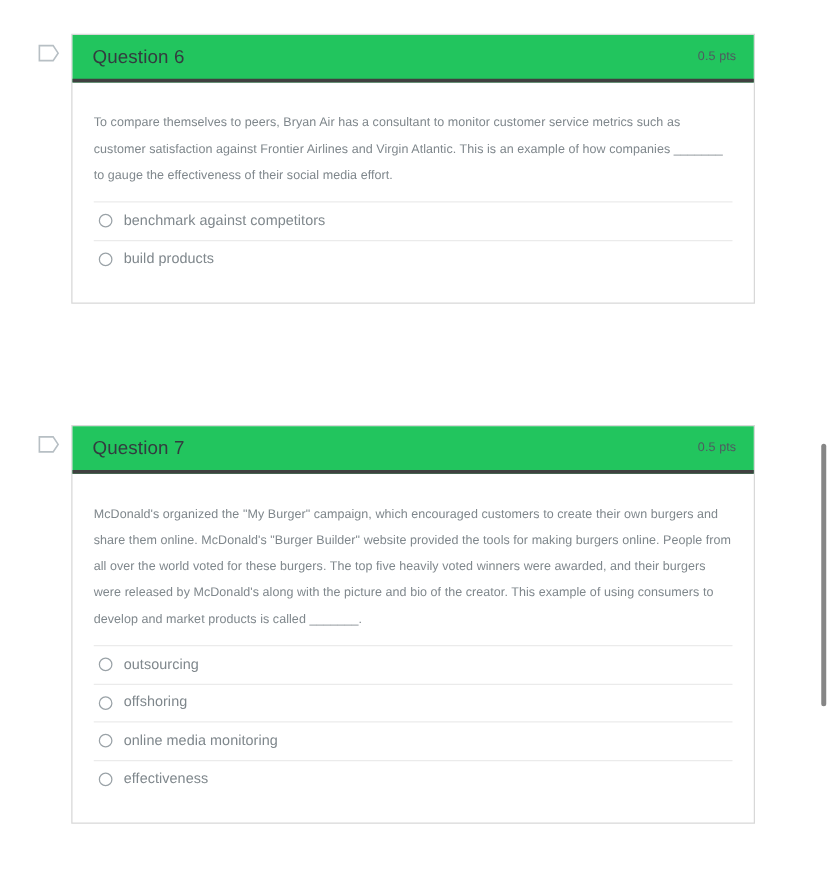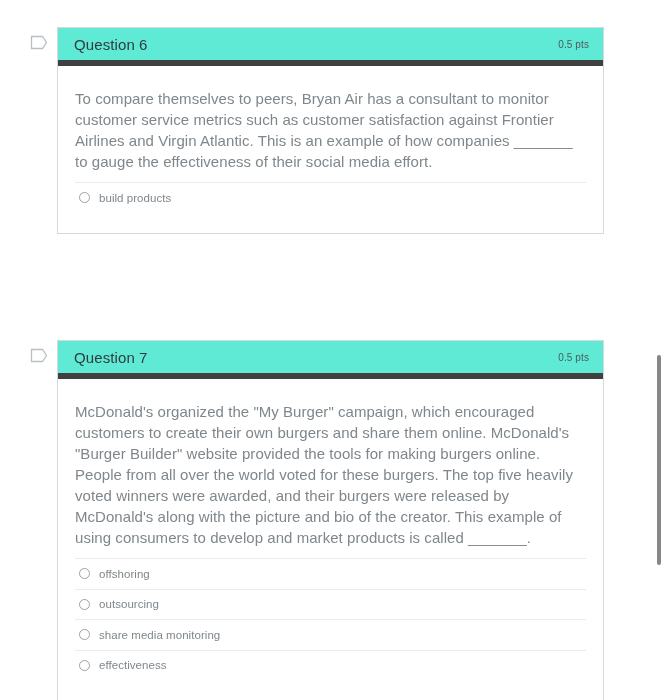--- a/index.html
+++ b/index.html
@@ -43,22 +43,22 @@
   .question-card {
     position: absolute;
     left: 57px;
     width: 547px;
     background: #ffffff;
     border: 1px solid #d8d8d8;
     box-sizing: border-box;
   }
 
   .question-header {
-    background: #5eead4;
-    border-bottom: 6px solid #404040;
+    background: #22c55e;
+    border-bottom: 3px solid #404040;
     height: 38px;
     display: flex;
     align-items: center;
     justify-content: space-between;
     padding: 0 14px 0 16px;
     box-sizing: border-box;
   }
   .question-title {
     font-size: 15px;
     color: #333b3f;
@@ -68,21 +68,21 @@
   .question-points {
     font-size: 10px;
     color: #4f5a60;
     letter-spacing: 0.1px;
   }
 
   .question-body {
     padding: 22px 17px 4px 17px;
   }
   .question-text {
-    font-size: 15px;
+    font-size: 10px;
     line-height: 21px;
     color: #7f878c;
     margin: 0 0 6px 0;
     letter-spacing: 0.05px;
   }
 
   .answers {
     margin: 10px 0 0 0;
     padding: 0 0 0 0;
     list-style: none;
@@ -148,20 +148,24 @@
     <div class="question-card">
       <div class="question-header">
         <span class="question-title">Question 6</span>
         <span class="question-points">0.5 pts</span>
       </div>
       <div class="question-body">
         <p class="question-text">To compare themselves to peers, Bryan Air has a consultant to monitor customer service metrics such as customer satisfaction against Frontier Airlines and Virgin Atlantic. This is an example of how companies _______ to gauge the effectiveness of their social media effort.</p>
         <ul class="answers">
           <li class="answer-row">
             <span class="radio-icon"></span>
+            <span class="answer-label">benchmark against competitors</span>
+          </li>
+          <li class="answer-row">
+            <span class="radio-icon"></span>
             <span class="answer-label">build products</span>
           </li>
         </ul>
         <div class="answers-bottom-pad"></div>
       </div>
     </div>
   </div>
 
   <div class="question-block" id="q7-block">
     <svg class="flag-icon" viewBox="0 0 18 17">
@@ -170,29 +174,29 @@
     <div class="question-card">
       <div class="question-header">
         <span class="question-title">Question 7</span>
         <span class="question-points">0.5 pts</span>
       </div>
       <div class="question-body">
         <p class="question-text">McDonald's organized the "My Burger" campaign, which encouraged customers to create their own burgers and share them online. McDonald's "Burger Builder" website provided the tools for making burgers online. People from all over the world voted for these burgers. The top five heavily voted winners were awarded, and their burgers were released by McDonald's along with the picture and bio of the creator. This example of using consumers to develop and market products is called _______.</p>
         <ul class="answers">
           <li class="answer-row">
             <span class="radio-icon"></span>
+            <span class="answer-label">outsourcing</span>
+          </li>
+          <li class="answer-row">
+            <span class="radio-icon"></span>
             <span class="answer-label">offshoring</span>
           </li>
           <li class="answer-row">
             <span class="radio-icon"></span>
-            <span class="answer-label">outsourcing</span>
-          </li>
-          <li class="answer-row">
-            <span class="radio-icon"></span>
-            <span class="answer-label">share media monitoring</span>
+            <span class="answer-label">online media monitoring</span>
           </li>
           <li class="answer-row">
             <span class="radio-icon"></span>
             <span class="answer-label">effectiveness</span>
           </li>
         </ul>
         <div class="answers-bottom-pad"></div>
       </div>
     </div>
   </div>

